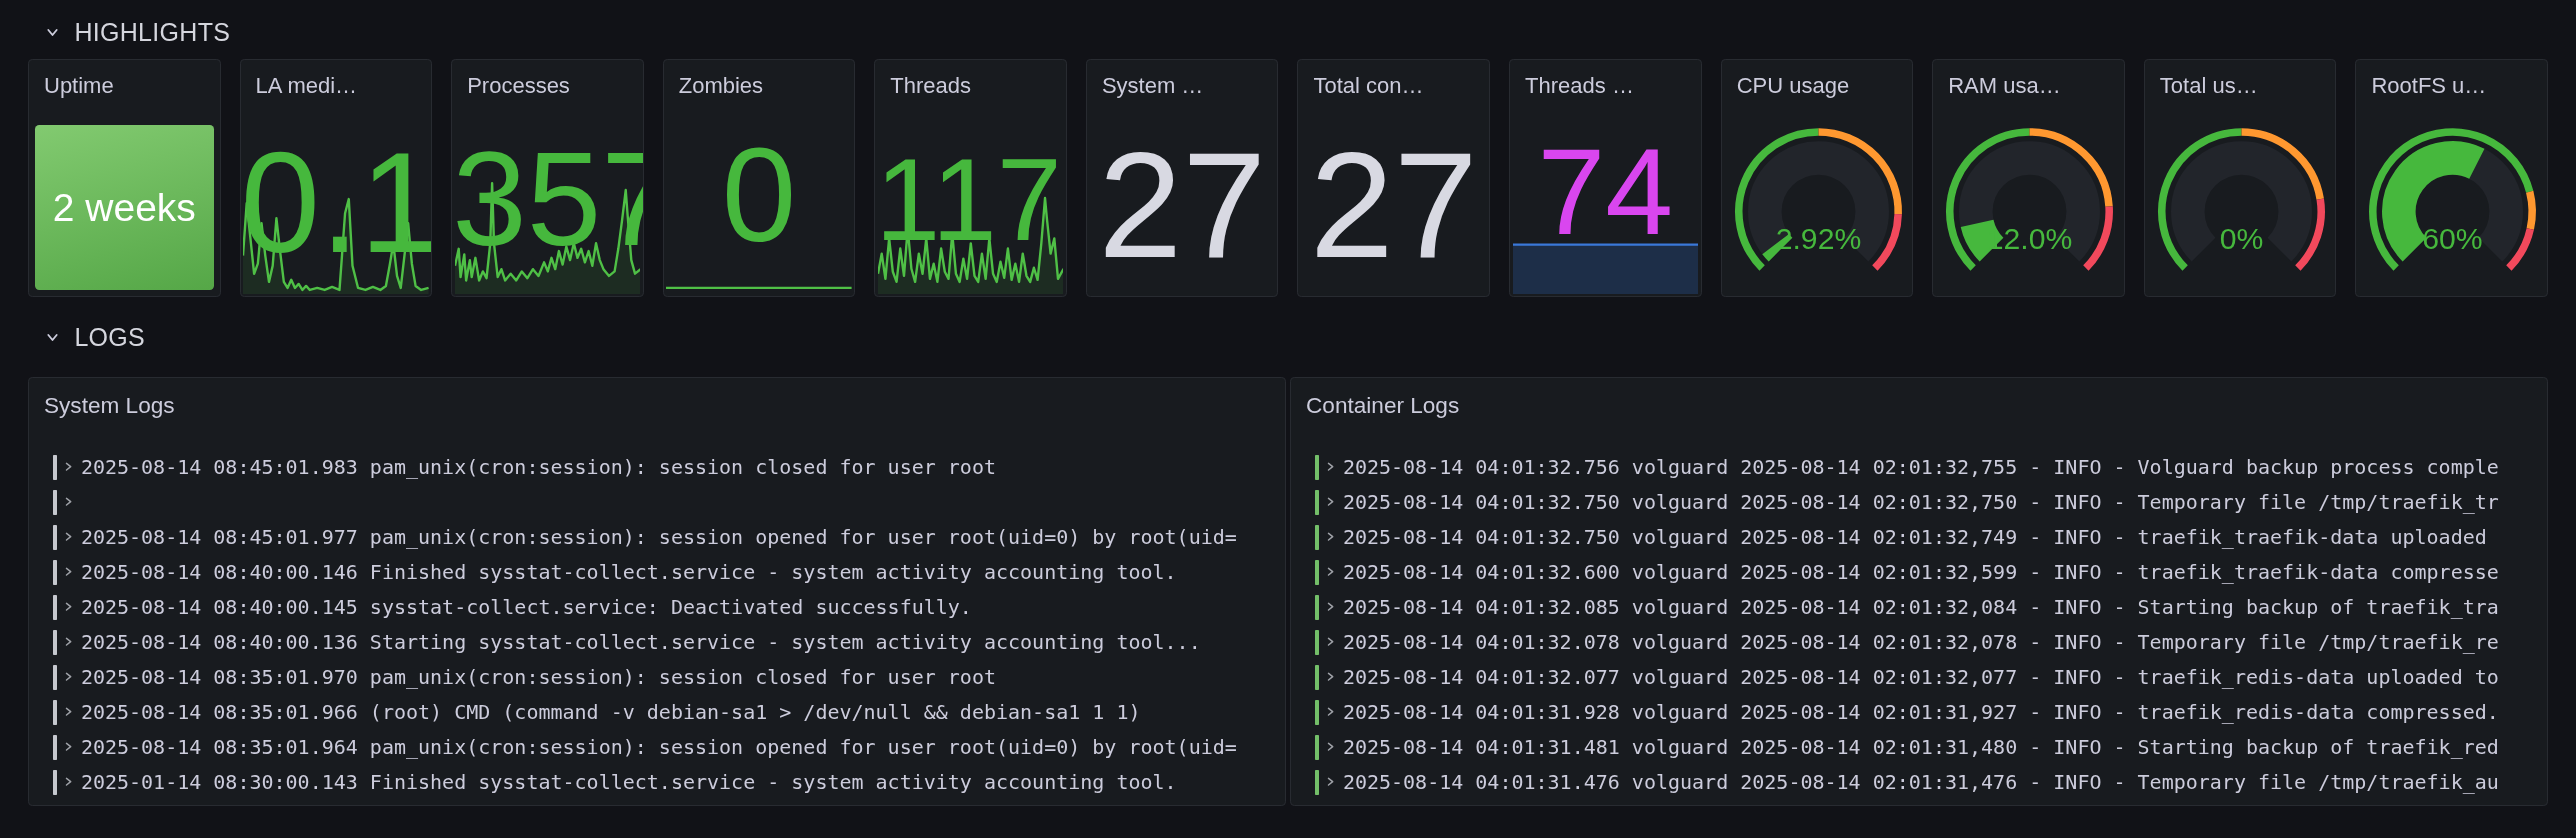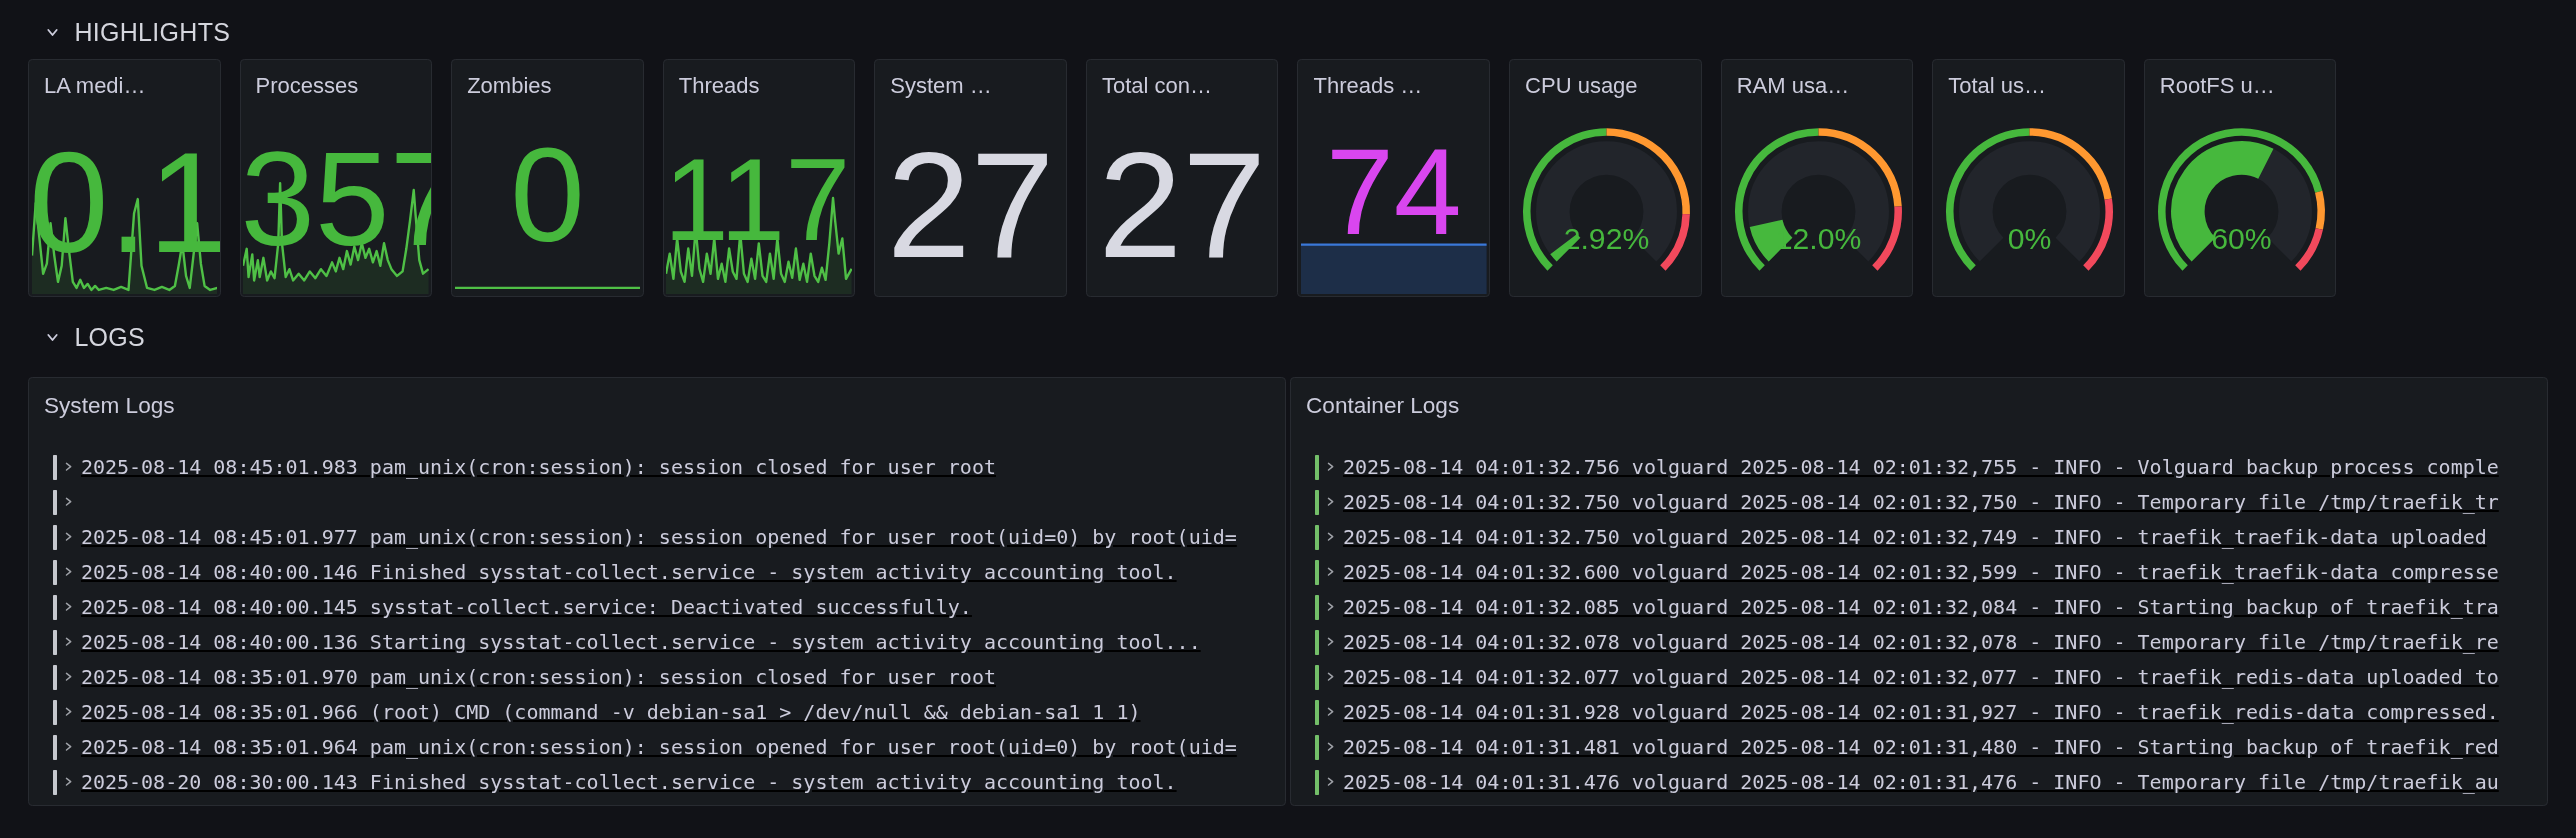--- a/index.html
+++ b/index.html
@@ -34,41 +34,47 @@
     background:linear-gradient(165deg,#82ca70 0%,#55a747 100%);
     display:flex;align-items:center;justify-content:center;
   }
   .bg-text{color:#ffffff;font-size:39px;font-weight:500;}
   .gauge-wrap{position:absolute;left:0;right:0;bottom:3.4px;height:172px;}
   .gauge-wrap svg{display:block;margin:0 auto;}
 
   .logs-row{display:grid;grid-template-columns:1fr 1fr;gap:4px;margin:22px 28px 0;height:429px;}
   .log-title{position:absolute;top:15px;left:15px;font-size:22.6px;font-weight:500;color:#ccccdc;}
   .log-rows{position:absolute;top:72px;left:23.5px;right:0.8px;}
-  .log-row{display:flex;align-items:center;height:35px;text-decoration:underline;}
+  .log-row{display:flex;align-items:center;height:35px;}
   .log-bar{width:4.2px;height:25px;border-radius:0.8px;margin-right:7.5px;flex:none;}
   .log-chev{flex:none;margin-right:7.5px;display:flex;align-items:center;}
   .log-text{
     font-family:"DejaVu Sans Mono","Liberation Mono",monospace;
     font-size:20px;color:#ccccdc;white-space:pre;overflow:hidden;flex:1;
   }
 </style>
 </head>
 <body>
 
 <div class="section-header" id="highlights-header">
   <span class="chev-icon">
     <svg width="15" height="15" viewBox="0 0 18 18">
         <polyline points="4,6 9,12 14,6" fill="none" stroke="#ccccdc" stroke-width="2.2" stroke-linecap="round" stroke-linejoin="round"></polyline>
       </svg>
   </span>
   <span class="section-label">HIGHLIGHTS</span>
 </div>
 
 <div class="stat-row" id="stat-row">
+    <div class="panel">
+      <div class="panel-title">Uptime</div>
+      <div class="bg-box">
+                <span class="bg-text">2 weeks</span>
+              </div>
+    </div>
     <div class="panel">
       <div class="panel-title">LA medi…</div>
       <div class="stat-value" style="top:60%;font-size:143px;color:#46b83d">0.1</div>
       <svg class="spark" style="height:101px" viewBox="0 0 100 100" preserveAspectRatio="none">
             <polygon points="0,62 2,10 4,45 6,80 8,70 10,30 12,62 14,88 16,72 18,25 20,58 22,88 24,94 26,86 28,94 30,90 32,96 34,92 36,96 40,94 44,96 48,93 52,96 55,20 57,6 59,72 62,94 66,96 70,93 74,96 77,92 79,72 81,50 83,82 85,94 87,62 89,30 91,70 93,92 96,96 100,94 100,100 0,100" fill="rgba(79,192,70,0.10)" stroke="none"></polygon>
             <polyline points="0,62 2,10 4,45 6,80 8,70 10,30 12,62 14,88 16,72 18,25 20,58 22,88 24,94 26,86 28,94 30,90 32,96 34,92 36,96 40,94 44,96 48,93 52,96 55,20 57,6 59,72 62,94 66,96 70,93 74,96 77,92 79,72 81,50 83,82 85,94 87,62 89,30 91,70 93,92 96,96 100,94" fill="none" stroke="#4fc046" stroke-width="2.4" vector-effect="non-scaling-stroke" stroke-linejoin="round"></polyline>
           </svg>
     </div>
     <div class="panel">
       <div class="panel-title">Processes</div>
@@ -256,21 +262,21 @@
                </span>
                <span class="log-text">2025-08-14 08:35:01.964 pam_unix(cron:session): session opened for user root(uid=0) by root(uid=</span>
              </div>
         <div class="log-row">
                <span class="log-bar" style="background:#c5c8ce"></span>
                <span class="log-chev">
                  <svg width="9.2" height="13.4" viewBox="0 0 11 16">
                    <polyline points="3,4 8,8 3,12" fill="none" stroke="#9fa2a8" stroke-width="1.8" stroke-linecap="round" stroke-linejoin="round"></polyline>
                  </svg>
                </span>
-               <span class="log-text">2025-08-20 08:30:00.143 Finished sysstat-collect.service - system activity accounting tool.</span>
+               <span class="log-text">2025-01-14 08:30:00.143 Finished sysstat-collect.service - system activity accounting tool.</span>
              </div>
       </div>
     </div>
     <div class="panel">
       <div class="log-title">Container Logs</div>
                   <div class="log-rows">
         <div class="log-row">
                <span class="log-bar" style="background:#73bf69"></span>
                <span class="log-chev">
                  <svg width="9.2" height="13.4" viewBox="0 0 11 16">

